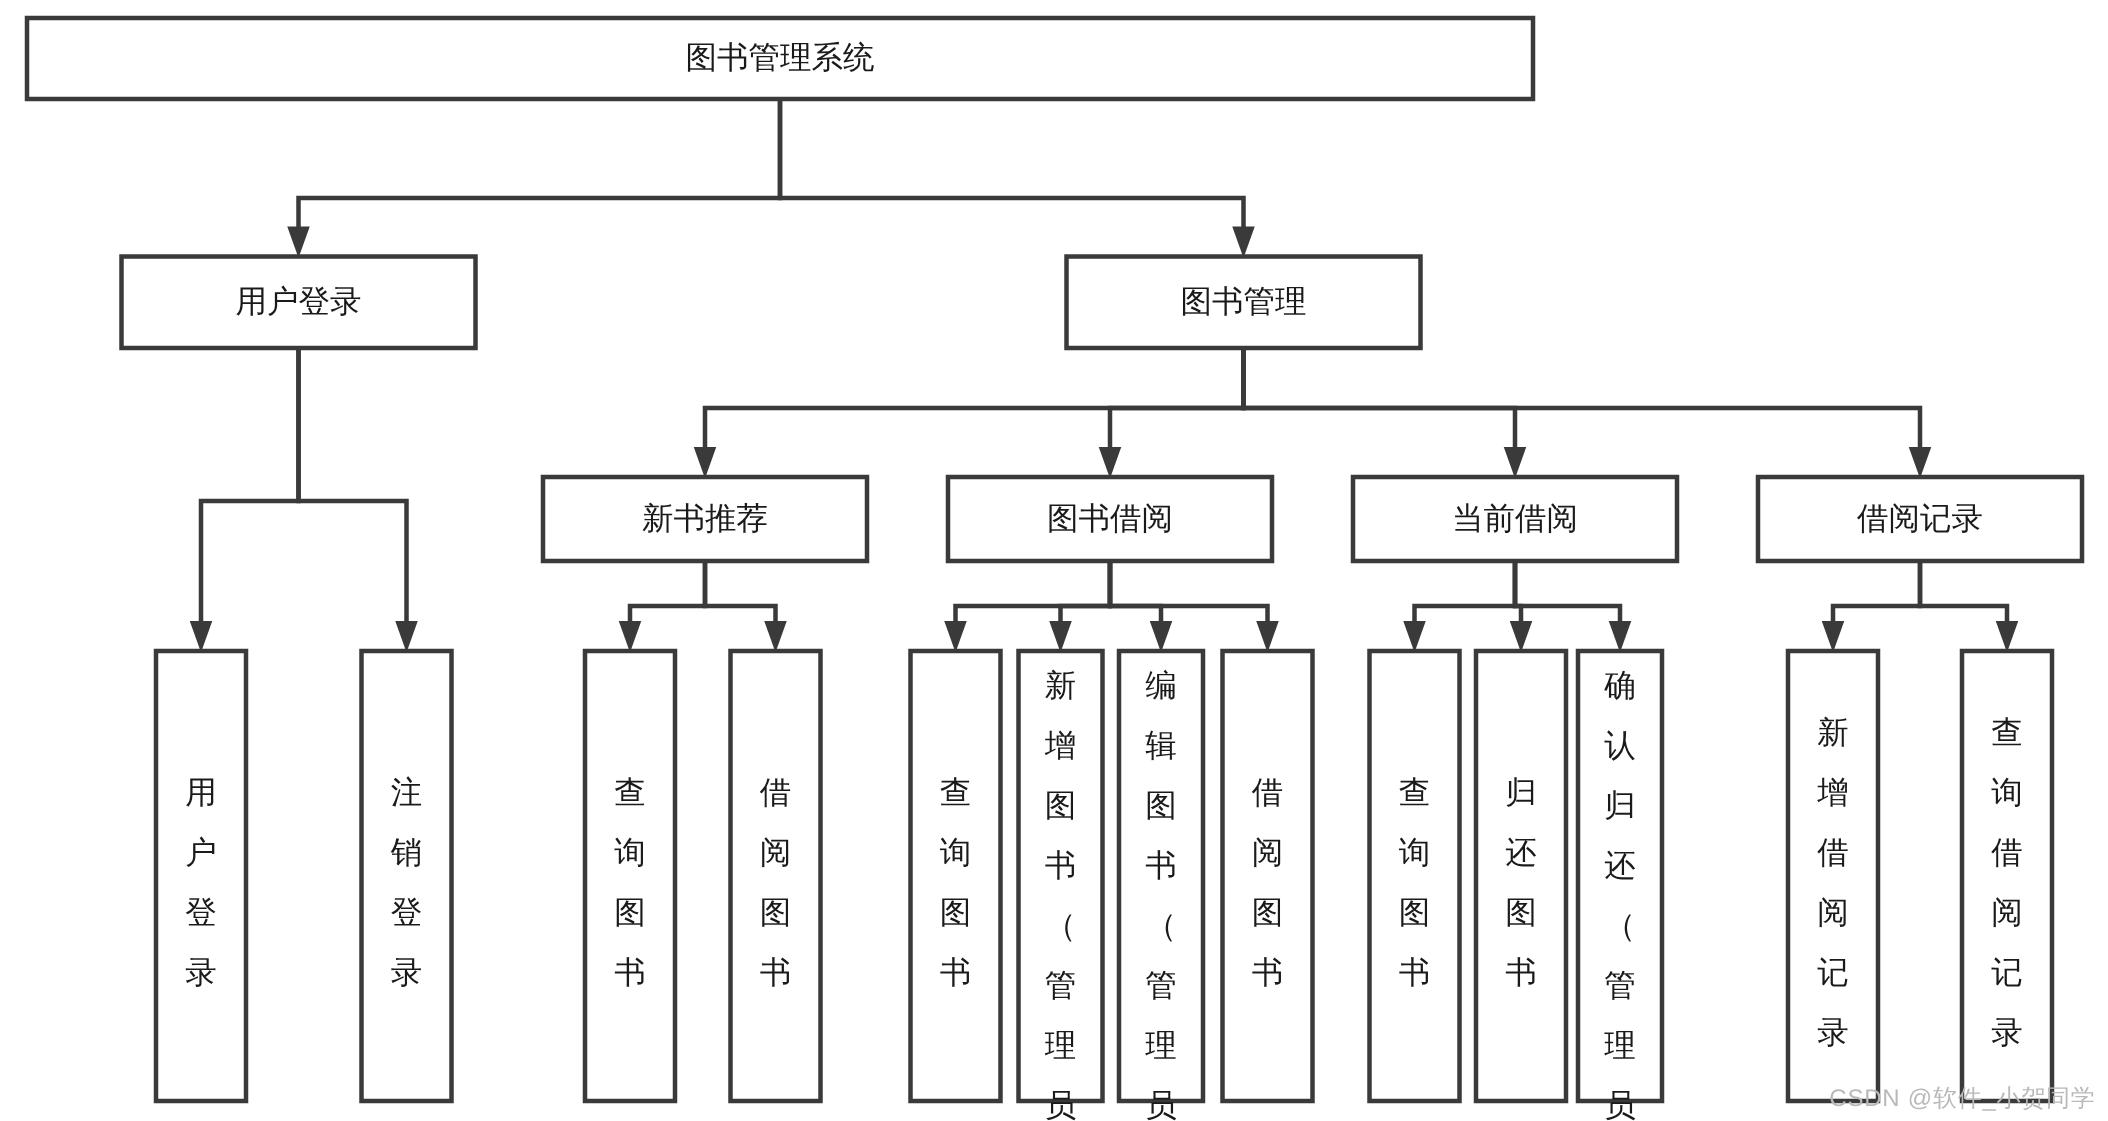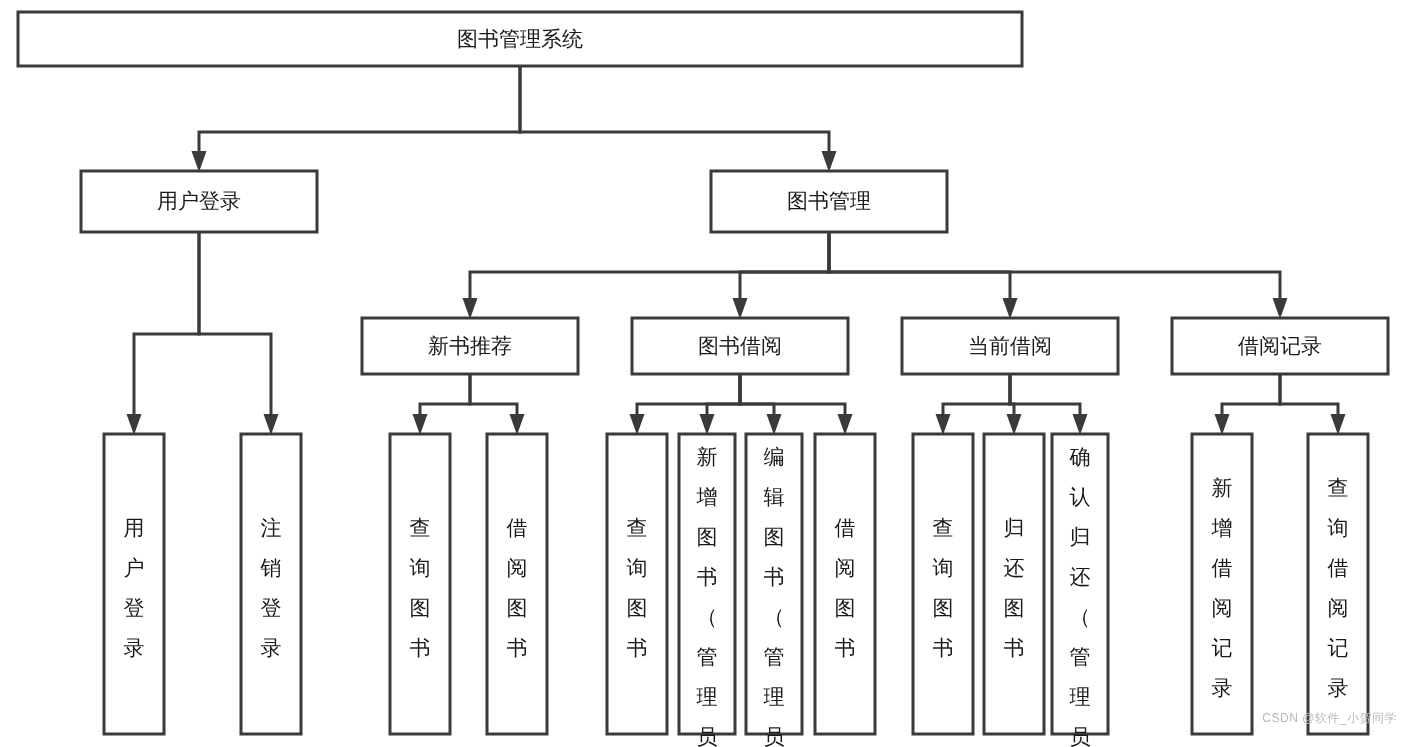--- a/index.html
+++ b/index.html
@@ -52,23 +52,23 @@
   }
   .node-label-v {
     font-family: "Liberation Sans", "DejaVu Sans", sans-serif;
     font-size: 21px;
     fill: #1a1a1a;
     text-anchor: middle;
   }
   .watermark {
     position: absolute;
     right: 8px;
-    bottom: 20px;
-    font-family: "Liberation Sans", "DejaVu Sans", sans-serif;
-    font-size: 12px;
+    bottom: 4px;
+    font-family: "Liberation Sans", "DejaVu Sans", sans-serif;
+    font-size: 16px;
     color: #b9b9b9;
     white-space: nowrap;
     letter-spacing: 0.5px;
     pointer-events: none;
   }
 </style>
 </head>
 <body>
 
 <div id="diagram-root">

